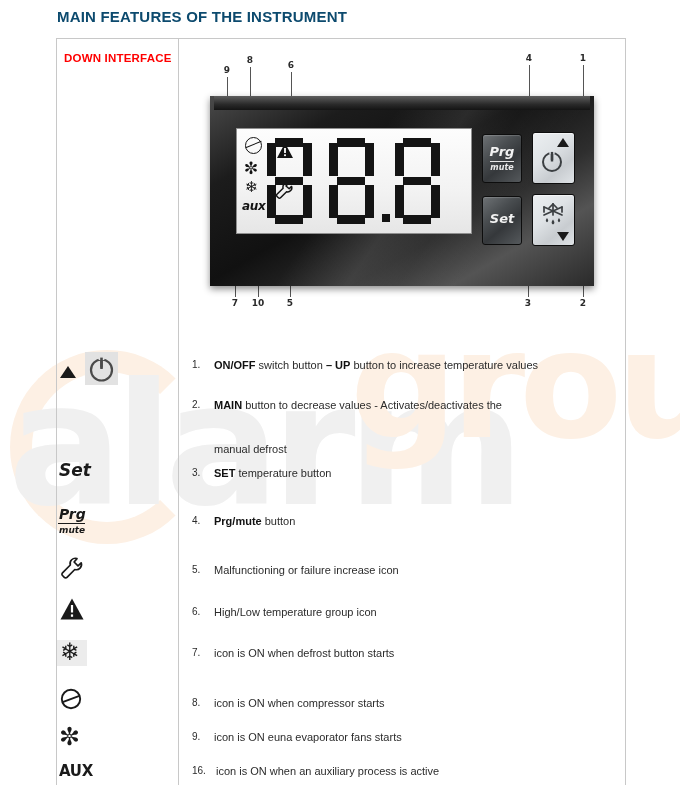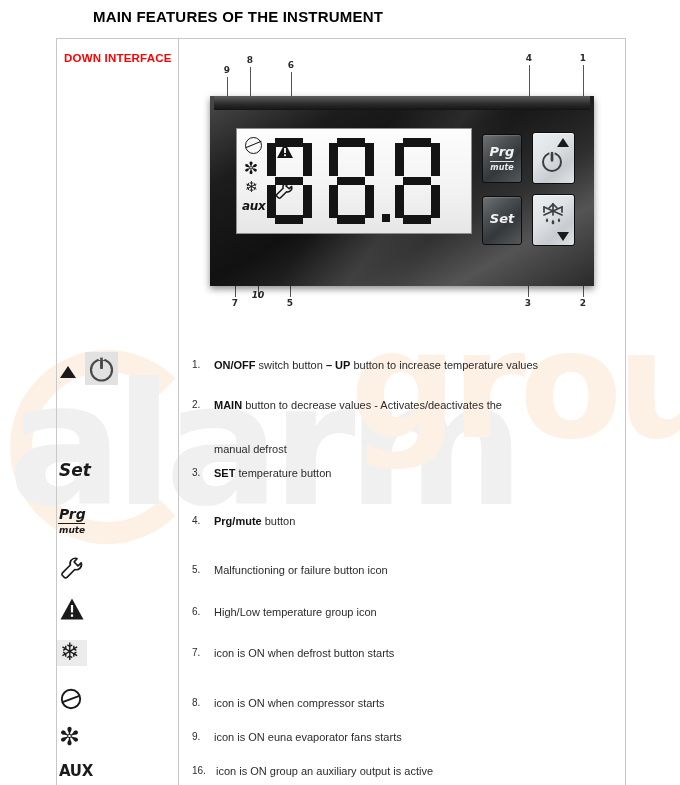--- a/index.html
+++ b/index.html
@@ -54,24 +54,23 @@
     border-radius: 50%;
     border-right-color: transparent;
   }
 
   
   #doc-title {
     position: absolute;
     left: 57px; top: 8px;
     font-size: 15px;
     font-weight: bold;
-    color: #000000;
+    color: #0c4a6e;
     letter-spacing: 0.2px;
     z-index: 5;
-    margin-left: 36px;
   }
 
   
   #table {
     position: absolute;
     left: 56px; top: 38px;
     width: 568px; height: 747px;
     border-left: 1px solid #c8c8c8;
     border-top: 1px solid #c8c8c8;
     border-right: 1px solid #c8c8c8;
@@ -401,21 +400,21 @@
     <div class="callout-num" style="left:344px; top:9px;">4</div>
     <div class="callout-line" style="left:351px; top:20px; height:34px;"></div>
 
     <div class="callout-num" style="left:398px; top:9px;">1</div>
     <div class="callout-line" style="left:405px; top:20px; height:34px;"></div>
 
     <div class="callout-line" style="left:57px;  top:195px; height:57px;"></div>
     <div class="callout-num" style="left:50px;  top:254px;">7</div>
 
     <div class="callout-line" style="left:80px;  top:195px; height:57px;"></div>
-    <div class="callout-num" style="left:73px;  top:246px;font-style:italic;">10</div>
+    <div class="callout-num" style="left:73px;  top:254px;">10</div>
 
     <div class="callout-line" style="left:112px; top:195px; height:57px;"></div>
     <div class="callout-num" style="left:105px; top:254px;">5</div>
 
     <div class="callout-line" style="left:350px; top:190px; height:62px;"></div>
     <div class="callout-num" style="left:343px; top:254px;">3</div>
 
     <div class="callout-line" style="left:405px; top:190px; height:62px;"></div>
     <div class="callout-num" style="left:398px; top:254px;">2</div>
 
@@ -627,21 +626,21 @@
       <div class="li-body"><b>SET</b> temperature button</div>
     </div>
 
     <div class="li" style="top:156px;">
       <div class="li-num">4.</div>
       <div class="li-body"><b>Prg/mute</b> button</div>
     </div>
 
     <div class="li" style="top:205px;">
       <div class="li-num">5.</div>
-      <div class="li-body">Malfunctioning or failure button icon</div>
+      <div class="li-body">Malfunctioning or failure increase icon</div>
     </div>
 
     <div class="li" style="top:247px;">
       <div class="li-num">6.</div>
       <div class="li-body">High/Low temperature group icon</div>
     </div>
 
     <div class="li" style="top:288px;">
       <div class="li-num">7.</div>
       <div class="li-body">icon is ON when defrost button starts</div>
@@ -652,17 +651,17 @@
       <div class="li-body">icon is ON when compressor starts</div>
     </div>
 
     <div class="li" style="top:372px;">
       <div class="li-num">9.</div>
       <div class="li-body">icon is ON euna evaporator fans starts</div>
     </div>
 
     <div class="li" style="top:406px;">
       <div class="li-num" style="width:24px;">16.</div>
-      <div class="li-body" style="left:24px; width:406px;">icon is ON group an auxiliary output is active</div>
+      <div class="li-body" style="left:24px; width:406px;">icon is ON when an auxiliary process is active</div>
     </div>
   </div>
 
 </div>
 
 </body></html>

